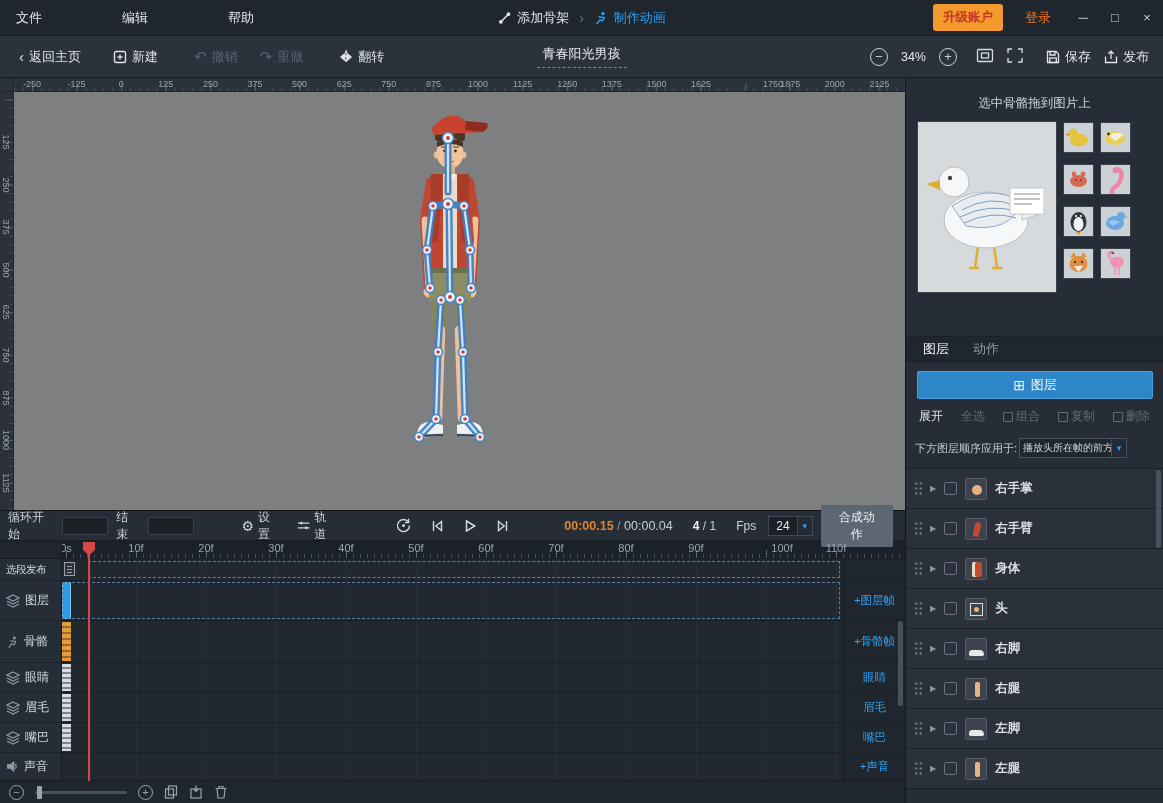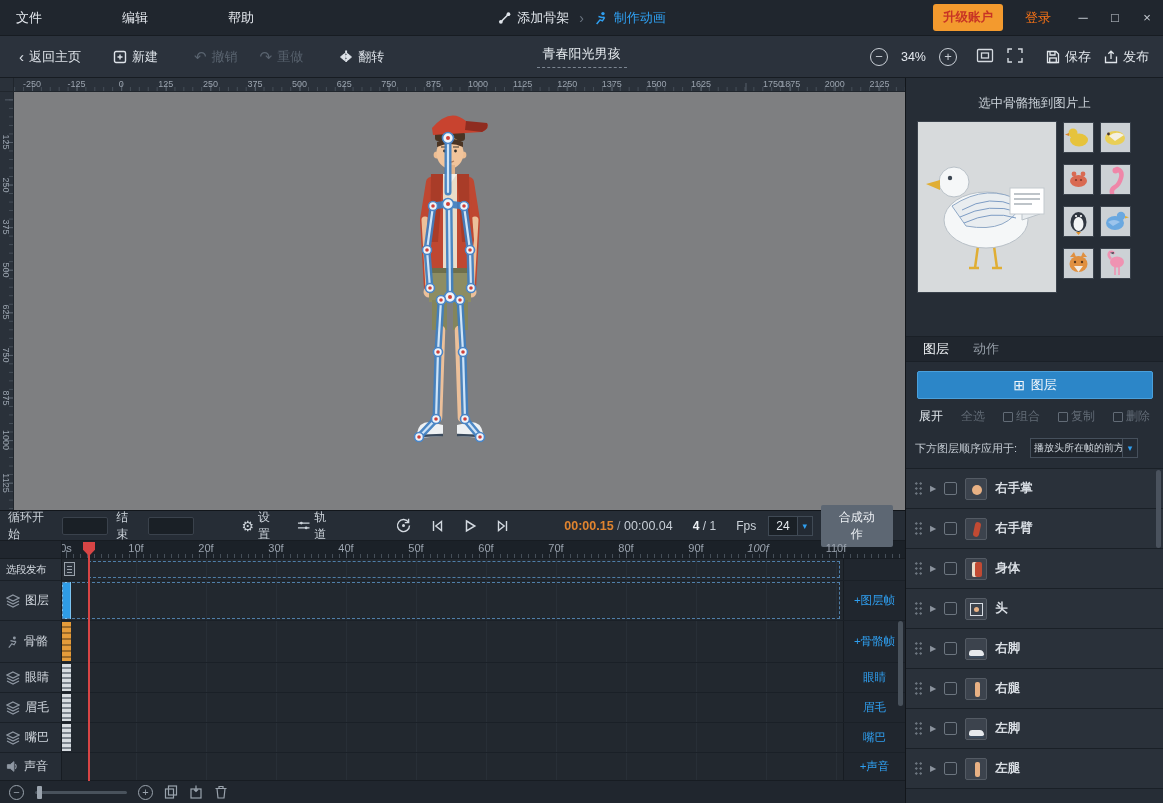--- a/index.html
+++ b/index.html
@@ -110,21 +110,21 @@
 .rp-thumb svg{display:block;}
 .rp-tabs{display:flex;gap:24px;padding:0 17px;margin-top:43px;height:26px;align-items:center;background:#20262e;border-top:1px solid #1a2027;border-bottom:1px solid #1a2027;}
 .rp-tab{font-size:13px;color:#939ba5;}
 .rp-tab.active{color:#f2f5f8;}
 .add-layer-btn{margin:9px 11px 0;height:28px;width:236px;background:#2c86c8;border:1px solid #4aa0dc;border-radius:2px;color:#f4f8fb;font-size:13px;display:flex;align-items:center;justify-content:center;gap:6px;}
 .add-layer-btn .bplus{font-size:14px;line-height:1;}
 .rp-tools{display:flex;justify-content:space-between;padding:0 13px;margin-top:9px;font-size:12px;}
 .rp-tool{display:flex;align-items:center;gap:3px;color:#e2e7ec;}
 .rp-tool.disabled{color:#626b76;}
 .sq{width:10px;height:10px;border:1px solid currentColor;border-radius:1px;flex:none;}
-.rp-order{display:flex;align-items:center;padding:0 9px;margin-top:13px;font-size:11px;color:#c6cdd5;gap:13px;white-space:nowrap;}
+.rp-order{display:flex;align-items:center;padding:0 9px;margin-top:13px;font-size:11px;color:#c6cdd5;gap:2px;white-space:nowrap;}
 .rp-select{width:108px;height:20px;border:1px solid #46505c;background:#20262e;display:flex;align-items:center;flex:none;}
 .rp-select .val{flex:1;font-size:10px;color:#cfd6dd;padding:0 3px;overflow:hidden;white-space:nowrap;}
 .rp-select .caret{width:15px;height:100%;border-left:1px solid #46505c;color:#2f9ff0;font-size:9px;display:flex;align-items:center;justify-content:center;background:#232a33;}
 .rp-list{margin-top:10px;border-top:1px solid #1a2027;}
 .rp-row{height:40px;display:flex;align-items:center;gap:8px;padding:0 8px;border-bottom:1px solid #1a2027;background:#2a313a;}
 .handle{width:8px;height:15px;background-image:radial-gradient(#6c757f 1px,transparent 1.3px);background-size:4.5px 5px;flex:none;}
 .rcaret{color:#8b939d;font-size:8px;flex:none;}
 .cbx{width:13px;height:13px;border:1px solid #6c757f;border-radius:2px;background:transparent;flex:none;}
 .thumb{width:22px;height:22px;background:#3c434d;border:1px solid #545b64;border-radius:2px;position:relative;overflow:hidden;flex:none;}
 .rname{font-size:12.5px;color:#d8dde3;font-weight:bold;}
@@ -435,21 +435,21 @@
           <span class="tl-mark" style="left: 4px;">0s</span>
           <span class="tl-mark" style="left: 74px;">10f</span>
           <span class="tl-mark" style="left: 144px;">20f</span>
           <span class="tl-mark" style="left: 214px;">30f</span>
           <span class="tl-mark" style="left: 284px;">40f</span>
           <span class="tl-mark" style="left: 354px;">50f</span>
           <span class="tl-mark" style="left: 424px;">60f</span>
           <span class="tl-mark" style="left: 494px;">70f</span>
           <span class="tl-mark" style="left: 564px;">80f</span>
           <span class="tl-mark" style="left: 634px;">90f</span>
-          <span class="tl-mark" style="left: 696px; font-style: italic;">100f</span>
+          <span class="tl-mark" style="left: 720px;">100f</span>
           <span class="tl-mark" style="left: 774px;">110f</span>
         </div>
     </div>
 
     <div class="tl-row h22">
       <div class="rlabel">
           <span class="lbl-small">选段发布</span>
         </div>
       <div class="rtrack">
         <span class="pub-marker"></span>

